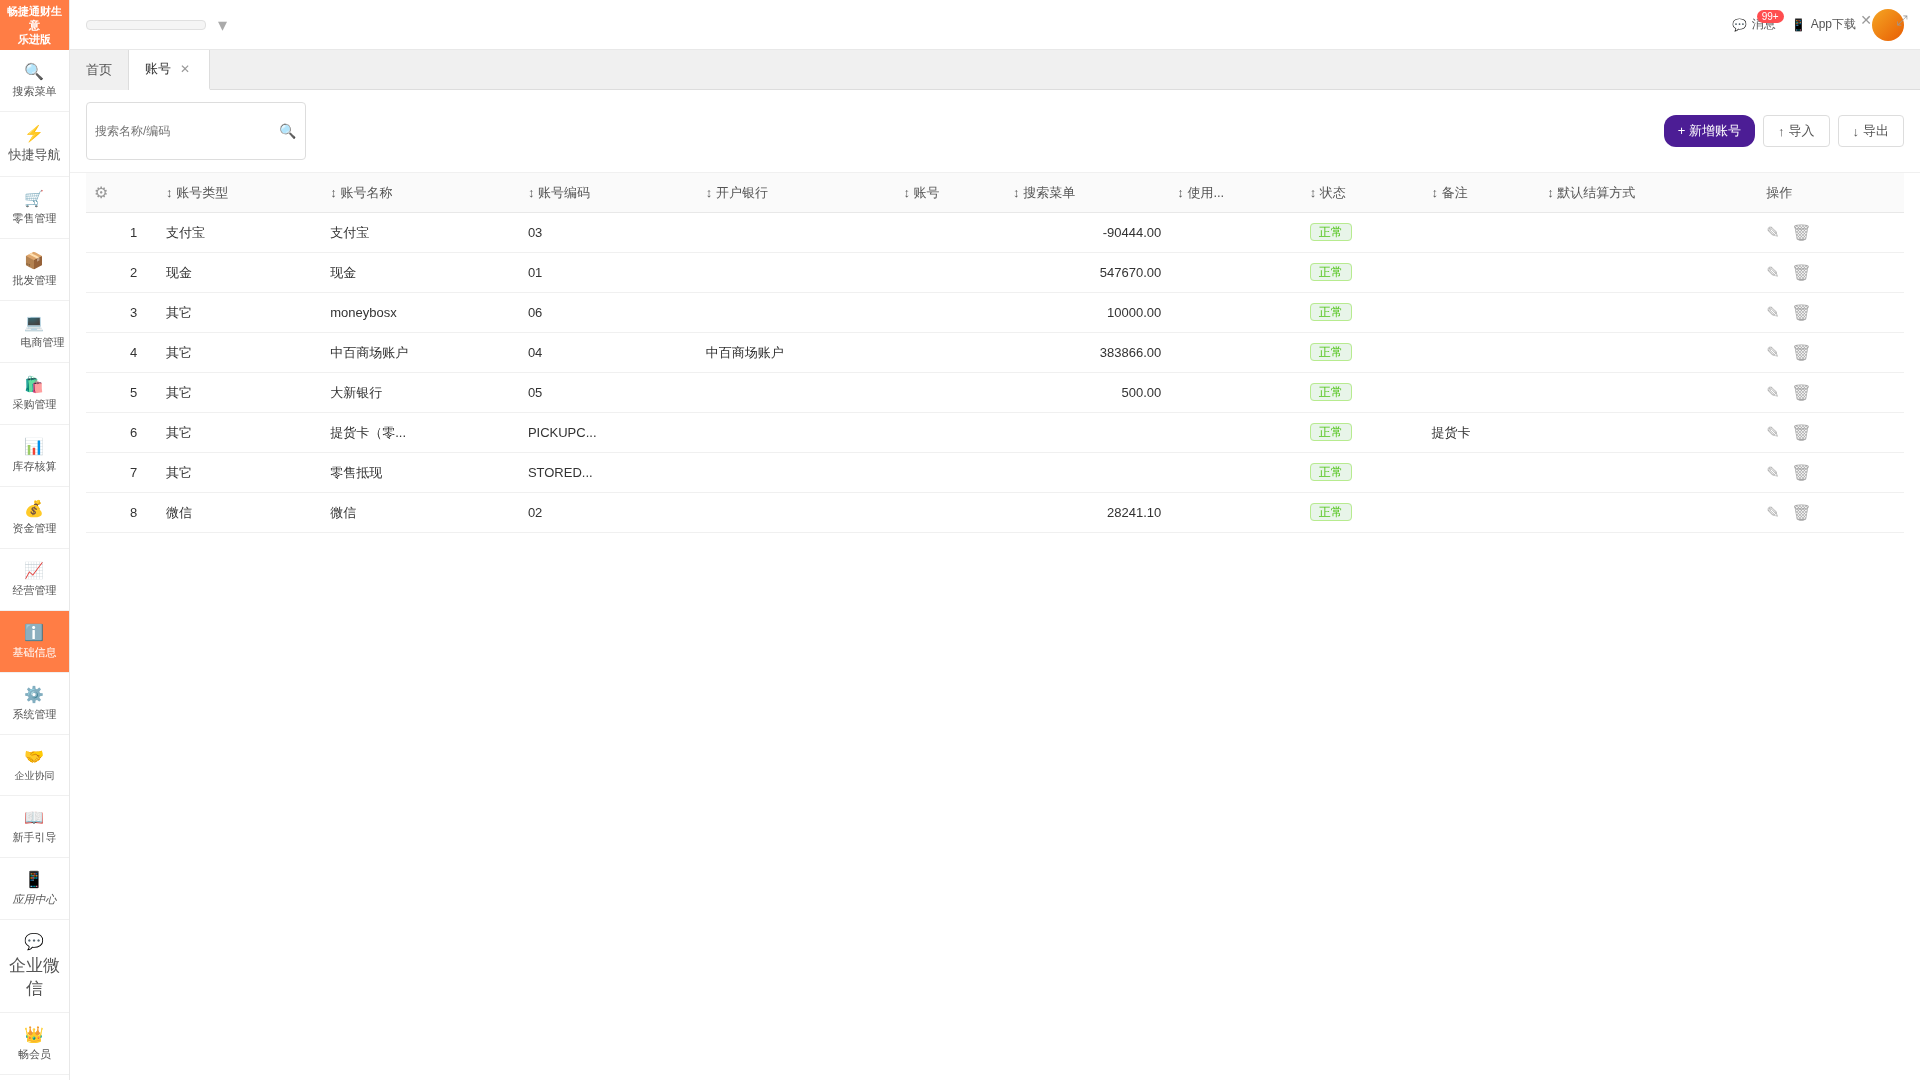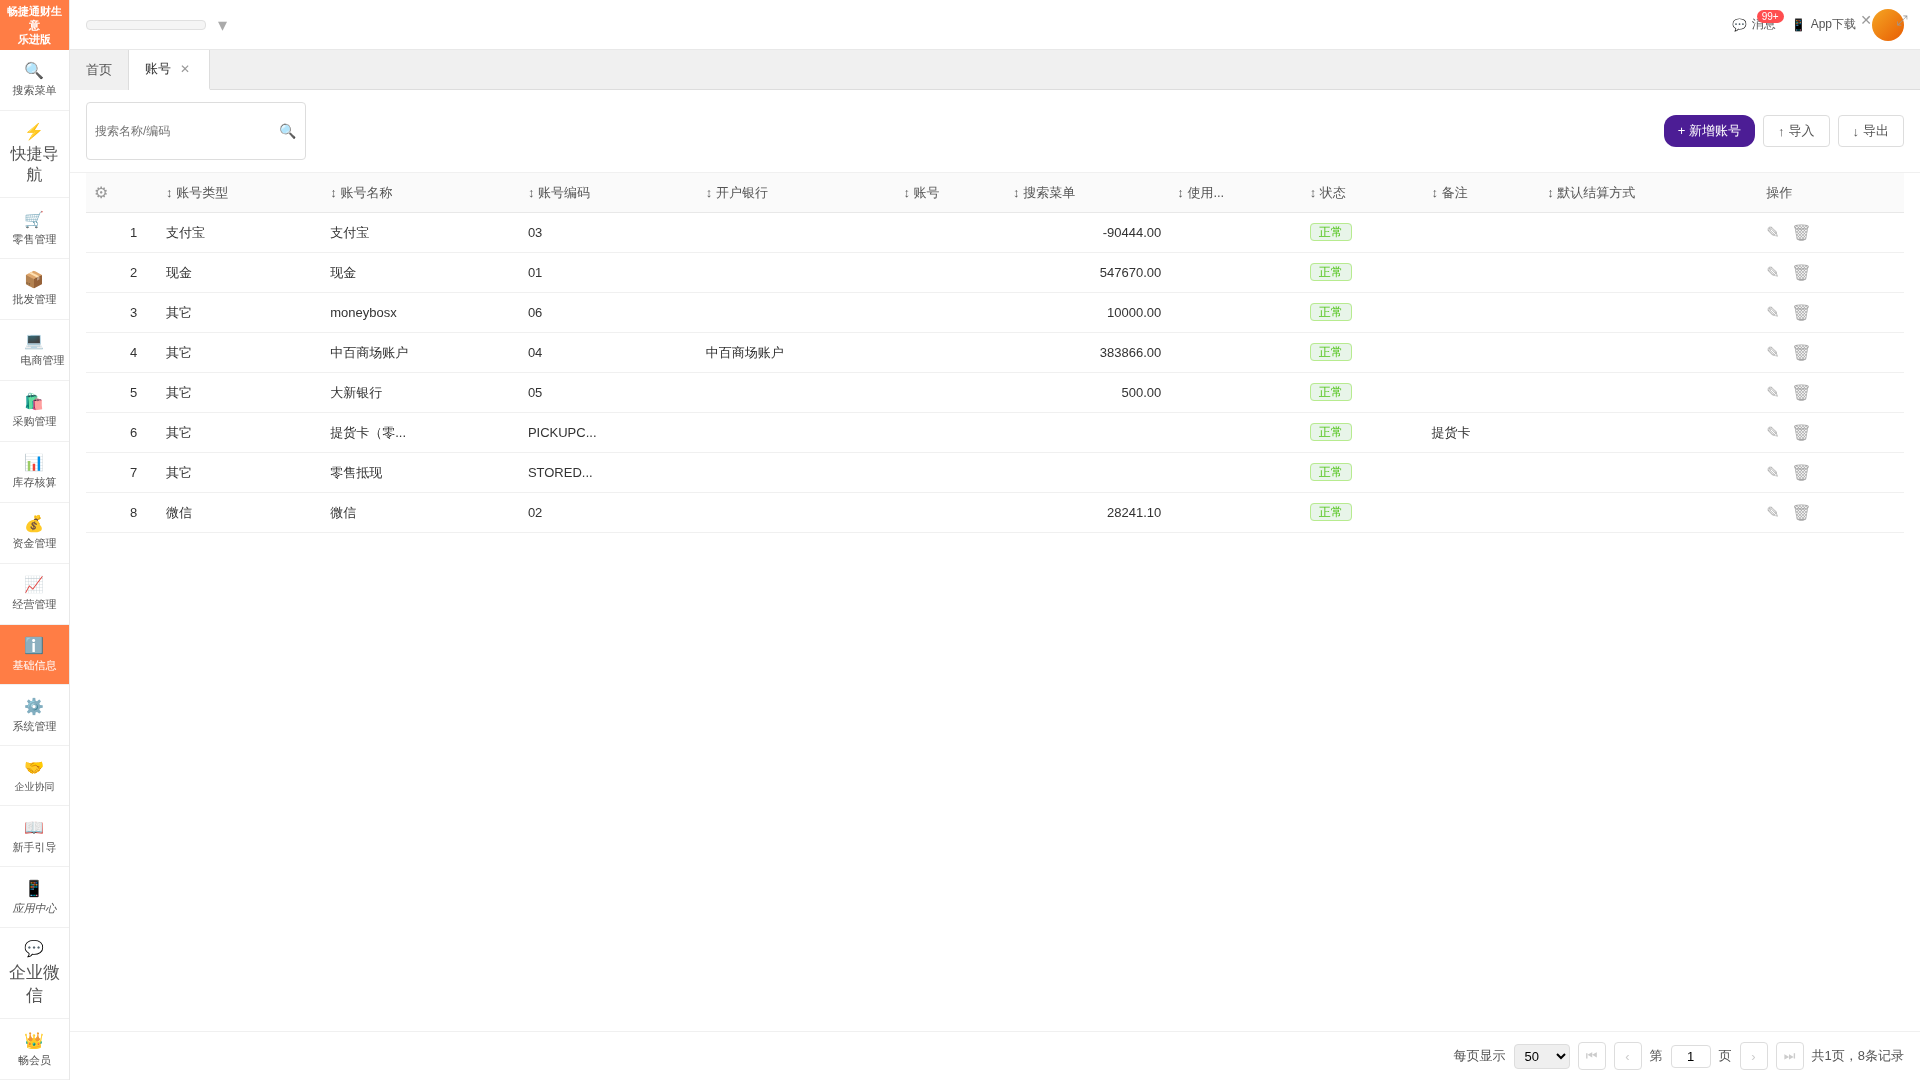--- a/index.html
+++ b/index.html
@@ -333,21 +333,21 @@
   <div class="sidebar-logo">
     <div class="logo-text">畅捷通财生意<br>乐进版</div>
   </div>
 
 <div class="sidebar-item">
       <span class="icon">🔍</span>
       <span style="font-size:11px;text-align:center;">搜索菜单</span>
     </div>
     <div class="sidebar-item">
       <span class="icon">⚡</span>
-      <span style="font-size:16px;text-align:center;">快捷导航</span>
+      <span style="font-size:13px;text-align:center;">快捷导航</span>
     </div>
     <div class="sidebar-item">
       <span class="icon">🛒</span>
       <span style="font-size:11px;text-align:center;">零售管理</span>
     </div>
     <div class="sidebar-item">
       <span class="icon">📦</span>
       <span style="font-size:11px;text-align:center;">批发管理</span>
     </div>
     <div class="sidebar-item">
@@ -616,30 +616,14 @@
     <td></td>
     <td>
       <span class="op-btn" title="编辑">✎</span>
       <span class="op-btn" title="删除">🗑</span>
     </td>
   </tr>
           </tbody>
       </table>
     </div>
 
-    <div class="pagination">
-      <span>每页显示</span>
-      <select class="page-size-select">
-        <option>50</option>
-        <option>100</option>
-        <option>200</option>
-      </select>
-      <div class="page-btn disabled">⏮</div>
-      <div class="page-btn disabled">‹</div>
-      <span>第</span>
-      <input class="page-input" type="text" value="1" style="">
-      <span>页</span>
-      <div class="page-btn disabled">›</div>
-      <div class="page-btn disabled">⏭</div>
-      <span>共1页，8条记录</span>
-    </div>
   </div>
 </div>
 
 </body></html>

